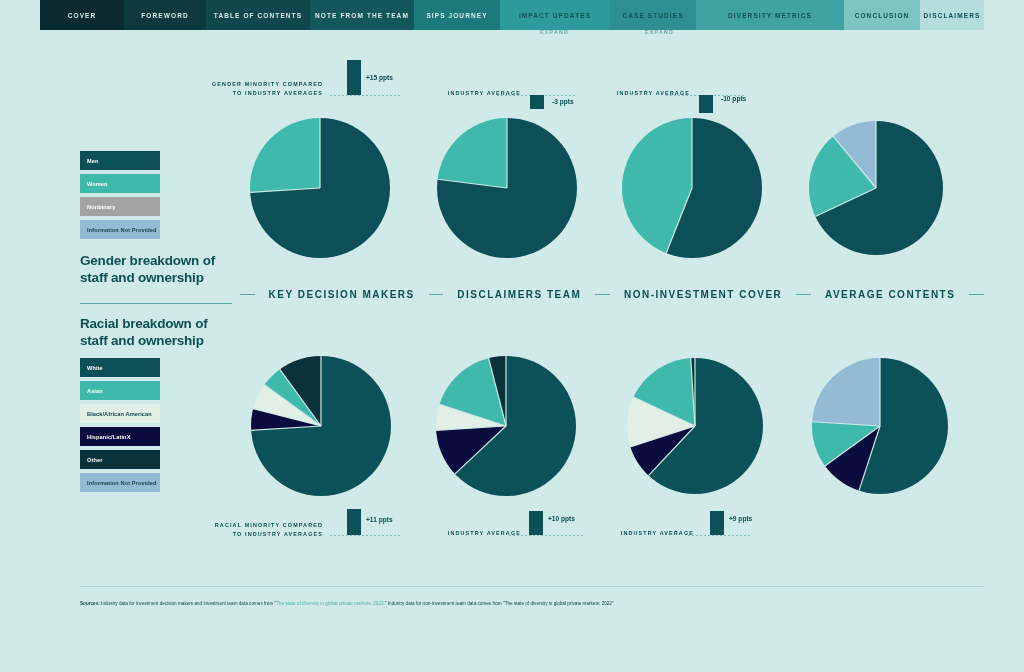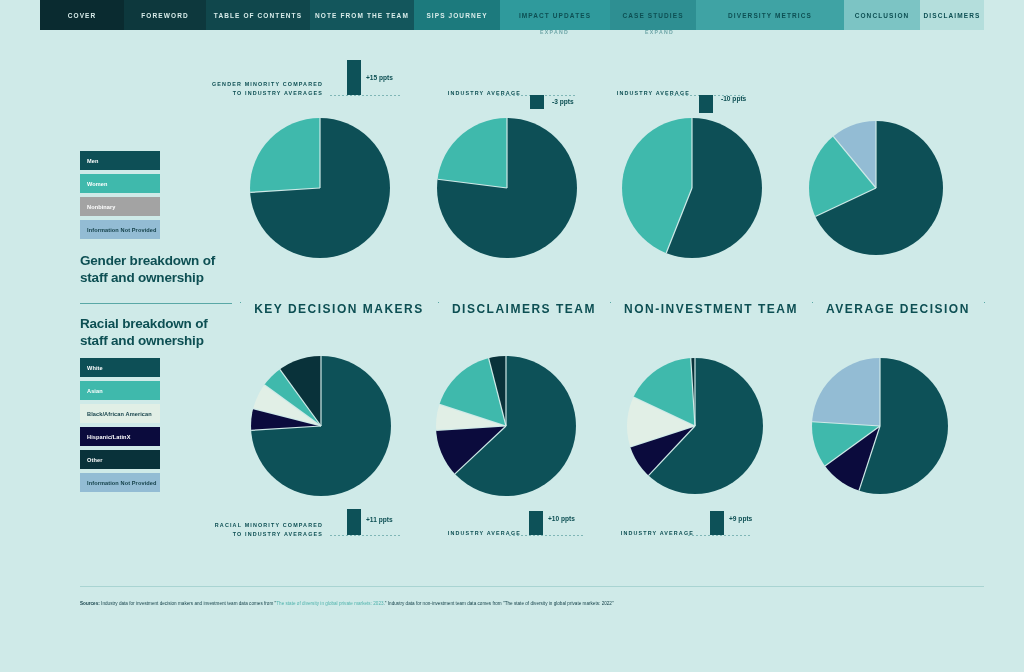--- a/index.html
+++ b/index.html
@@ -47,22 +47,22 @@
     color:#0d4f53; letter-spacing:-0.2px;
   }
 
   
   #col-labels {
     position:absolute; left:240px; top:289px; width:744px;
     display:flex; align-items:center;
   }
   .col-rule { flex:1; height:1px; background:#5aa8a6; }
   .col-name {
-    font-size:12px; font-weight:700; letter-spacing:1.5px;
-    color:#0d4f53; white-space:nowrap; padding:0 14px;margin-top:13px;
+    font-size:10px; font-weight:700; letter-spacing:1.5px;
+    color:#0d4f53; white-space:nowrap; padding:0 14px;
   }
 
   .divider-line {
     position:absolute; background:#5aa8a6; height:1px;
   }
 
   
   .pie { position:absolute; border-radius:50%; }
   .ppt-caption {
     position:absolute;
@@ -151,23 +151,23 @@
       <span>Information Not Provided</span>
     </div>
   </div>
 
 <div id="col-labels">
     <div class="col-rule"></div>
     <div class="col-name">KEY DECISION MAKERS</div>
     <div class="col-rule"></div>
     <div class="col-name">DISCLAIMERS TEAM</div>
     <div class="col-rule"></div>
-    <div class="col-name">NON-INVESTMENT TEAM</div>
-    <div class="col-rule"></div>
-    <div class="col-name">AVERAGE DECISION</div>
+    <div class="col-name">NON-INVESTMENT COVER</div>
+    <div class="col-rule"></div>
+    <div class="col-name">AVERAGE CONTENTS</div>
     <div class="col-rule"></div>
   </div>
 
 <div id="pies">
     <div class="pie" title="Gender breakdown — Key Decision Makers" style="left: 250px; top: 118px; width: 140px; height: 140px; background: conic-gradient(rgb(13, 79, 86) 0deg, rgb(13, 79, 86) 266.4deg, rgb(63, 185, 172) 266.4deg, rgb(63, 185, 172) 360deg);">
       <svg width="140" height="140" style="position: absolute; left: 0px; top: 0px;">
         <line x1="70" y1="70" x2="70" y2="0" stroke="#cfeae8" stroke-width="1.2"></line>
         <line x1="70" y1="70" x2="0.13812901002098954" y2="74.39533636705198" stroke="#cfeae8" stroke-width="1.2"></line>
       </svg>
     </div>

